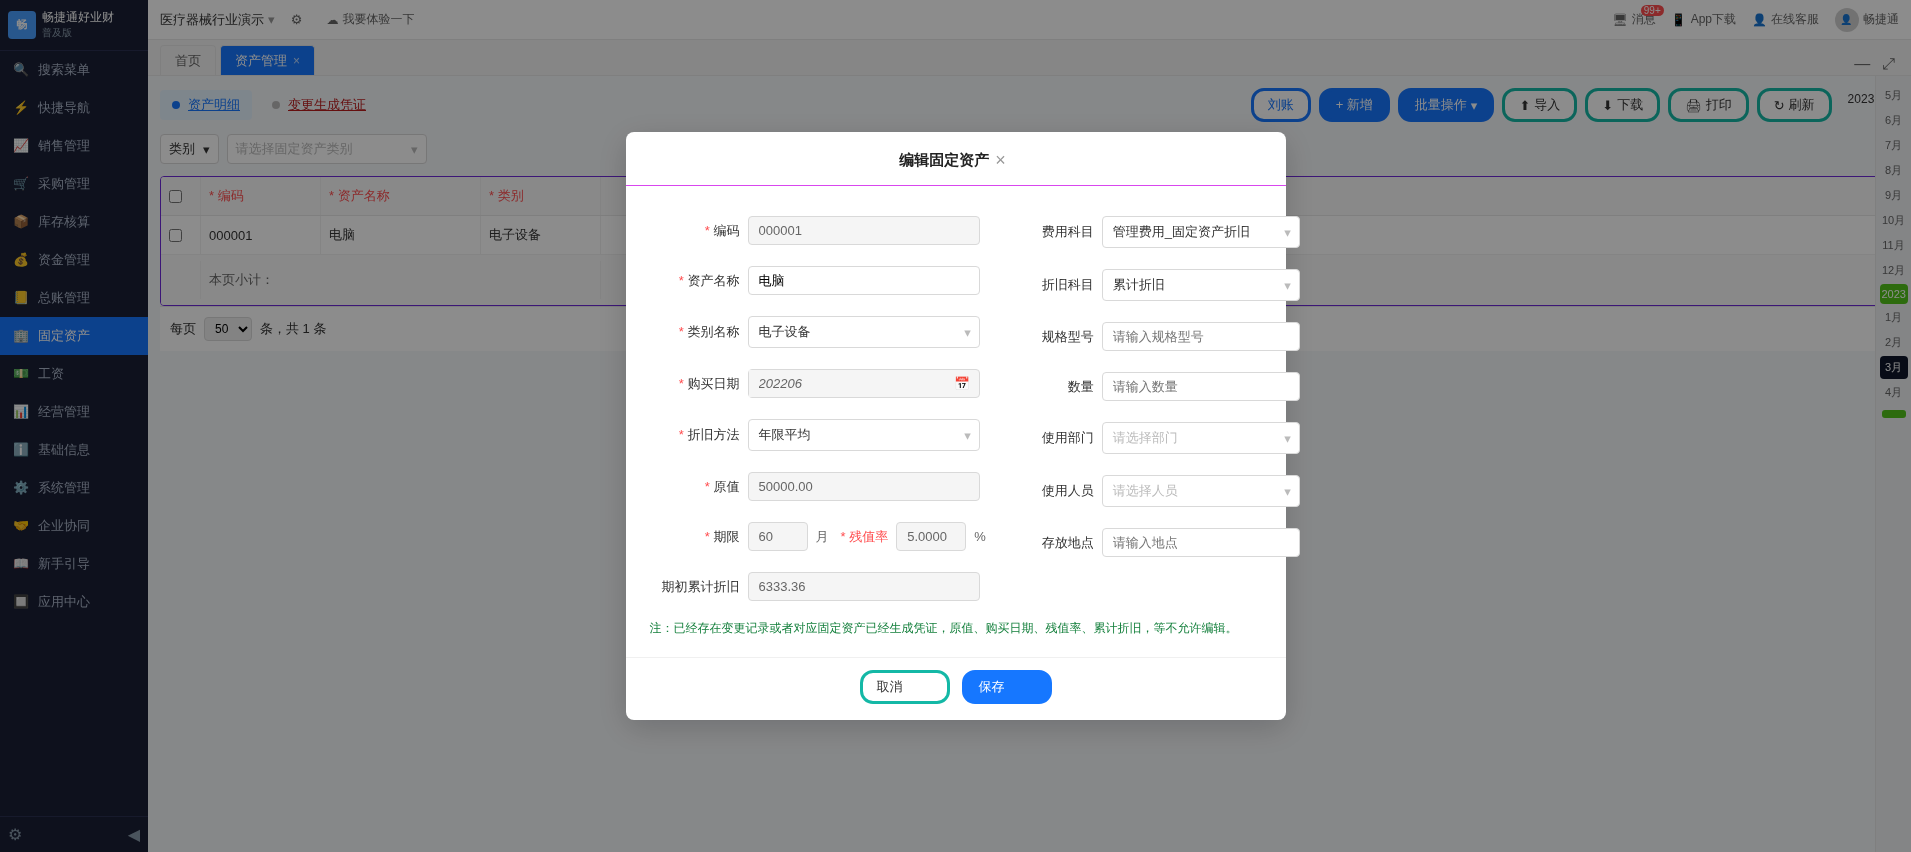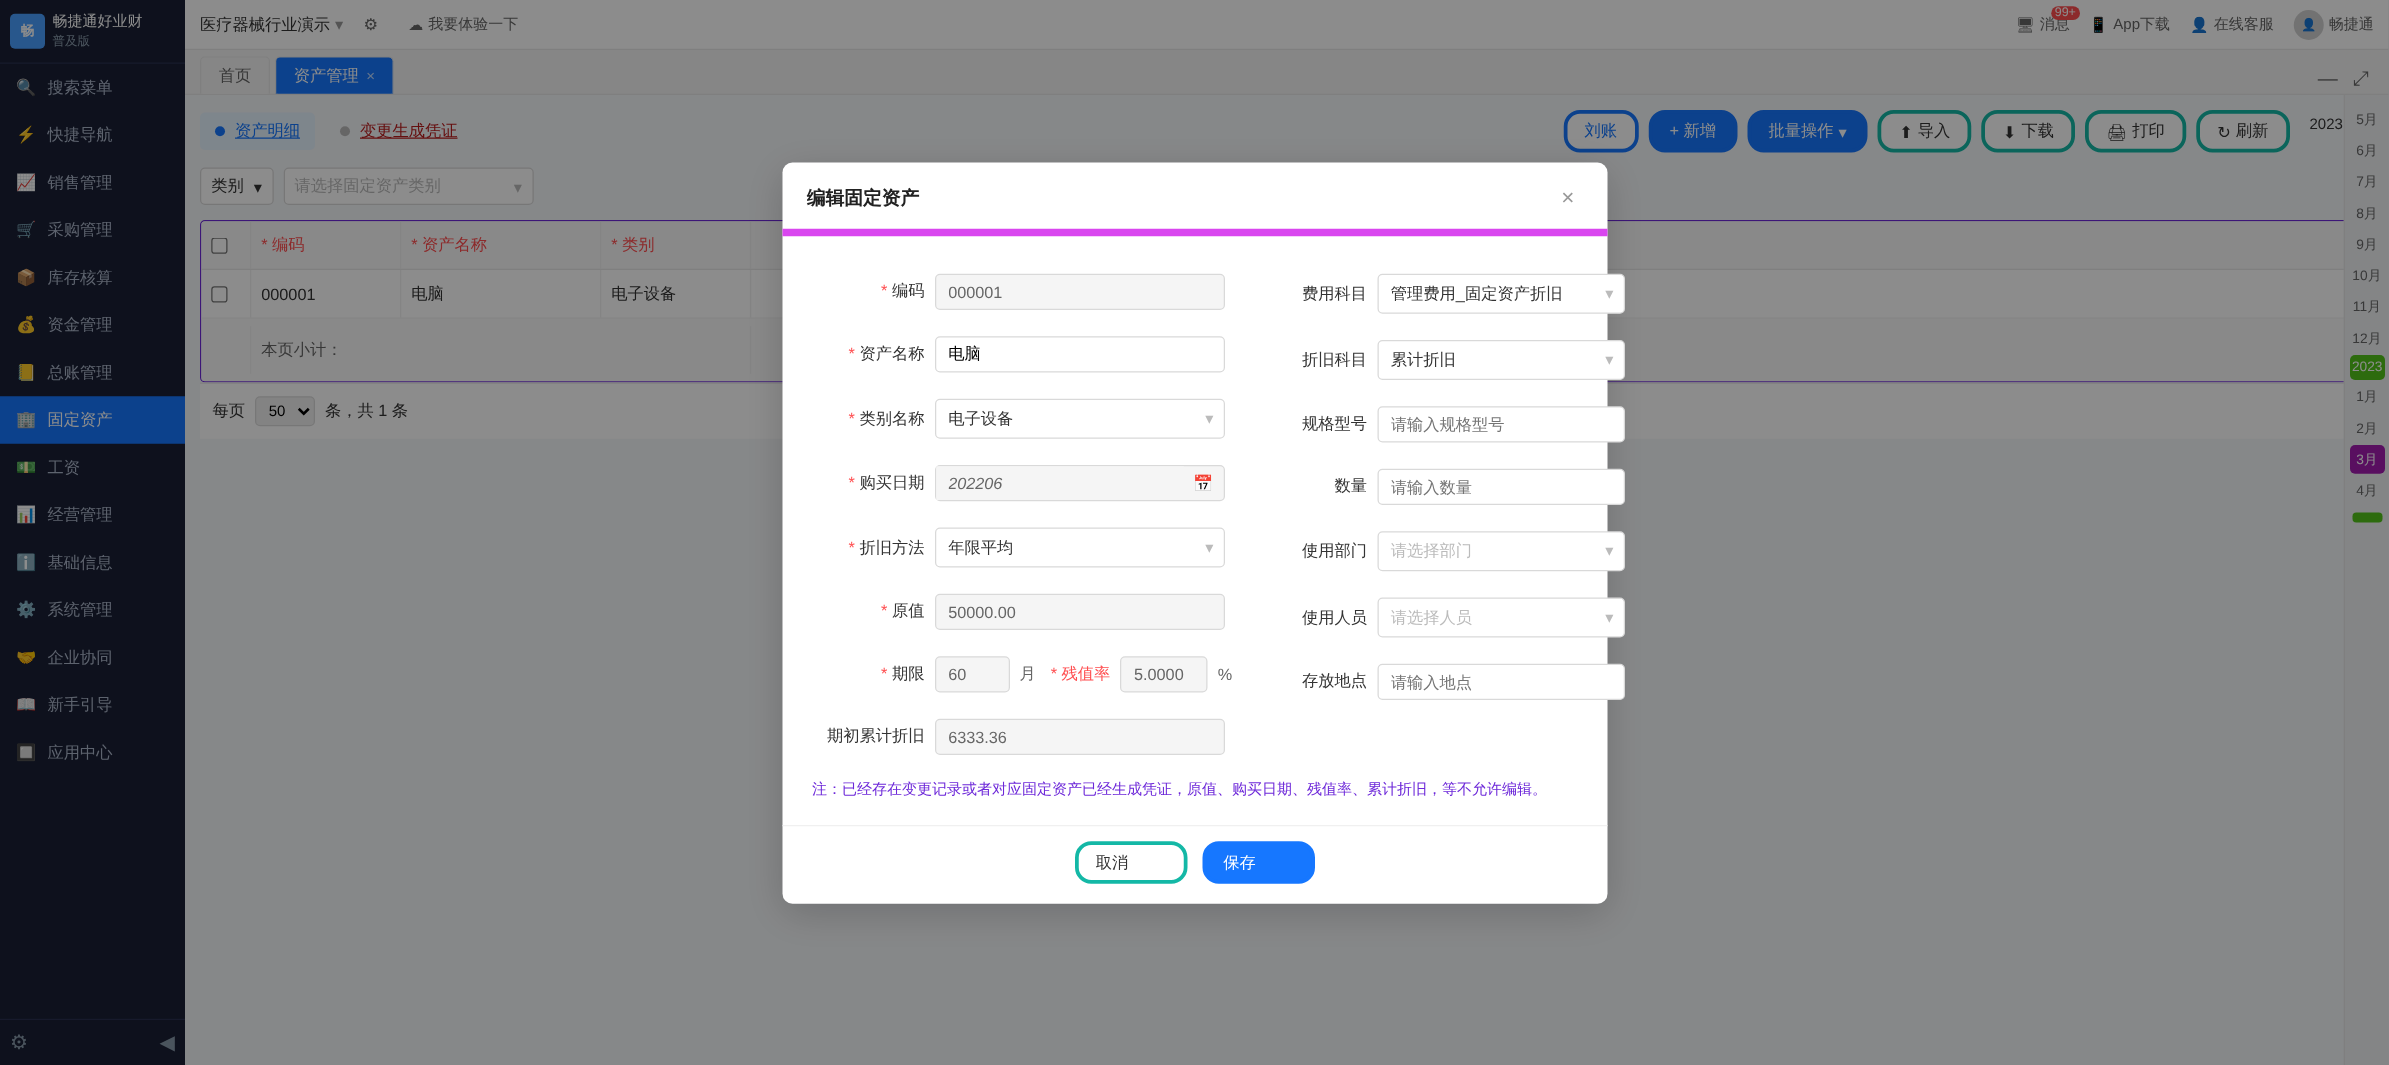--- a/index.html
+++ b/index.html
@@ -66,36 +66,36 @@
     .data-table { width: 100%; background: #fff; border-radius: 4px; overflow: hidden; border: 1px solid #6d28d9; }
     .table-header { display: grid; grid-template-columns: 40px 120px 160px 120px 120px 120px 120px 100px 100px 100px; background: #fafafa; border-bottom: 1px solid #e8e8e8; }
     .table-cell { padding: 10px 8px; font-size: 13px; color: #666; border-right: 1px solid #f0f0f0; display: flex; align-items: center; }
     .table-row-data { display: grid; grid-template-columns: 40px 120px 160px 120px 120px 120px 120px 100px 100px 100px; border-bottom: 1px solid #f0f0f0; background: #fff; }
     .table-row-data .table-cell { color: #333; }
     .table-subtotal { display: grid; grid-template-columns: 40px 120px 160px 120px 120px 120px 120px 100px 100px 100px; background: #fafafa; padding: 6px 0; }
 
     
     .month-nav { position: absolute; right: 0; top: 0; width: 36px; height: 100%; background: #f0f2f5; border-left: 1px solid #e8e8e8; display: flex; flex-direction: column; align-items: center; padding: 8px 0; gap: 2px; }
     .month-item { width: 28px; padding: 4px 2px; text-align: center; font-size: 11px; color: #666; cursor: pointer; border-radius: 2px; }
-    .month-item.active { background: #a21caf; color: #fff; border-radius: 4px; }
+    .month-item.active { background: #0f172a; color: #fff; border-radius: 4px; }
     .month-item.highlight { background: #52c41a; color: #fff; border-radius: 4px; }
 
     
     .pagination { display: flex; align-items: center; gap: 8px; padding: 10px; background: #fff; border-top: 1px solid #e8e8e8; }
     .pagination-select { padding: 3px 6px; border: 1px solid #d9d9d9; border-radius: 4px; font-size: 12px; }
 
     
     .modal-overlay { position: fixed; top: 0; left: 0; width: 100%; height: 100%; background: rgba(0,0,0,0.45); z-index: 1000; display: flex; align-items: center; justify-content: center; }
     .modal { background: #fff; border-radius: 8px; width: 660px; max-width: 95vw; box-shadow: 0 8px 32px rgba(0,0,0,0.18); }
-    .modal-header { display: flex; align-items: center; justify-content: space-between; padding: 16px 20px 12px; border-bottom: 6px solid #d946ef; }
+    .modal-header { display: flex; align-items: center; justify-content: center; padding: 16px 20px 12px; border-bottom: 1px solid #d946ef; }
     .modal-title { font-size: 15px; font-weight: 600; color: #222; }
     .modal-close { background: none; border: none; cursor: pointer; font-size: 18px; color: #999; padding: 2px 6px; }
     .modal-body { padding: 20px 24px; }
     .modal-footer { padding: 12px 20px 16px; display: flex; justify-content: center; gap: 12px; border-top: 1px solid #f0f0f0; }
-    .modal-note { font-size: 12px; color: #6d28d9; padding: 8px 0 0; }
+    .modal-note { font-size: 12px; color: #15803d; padding: 8px 0 0; }
     
     
     .form-grid { display: grid; grid-template-columns: 1fr 1fr; gap: 0; }
     .form-row { display: flex; align-items: center; padding: 10px 0; border-bottom: 1px solid transparent; }
     .form-label { width: 90px; text-align: right; color: #333; font-size: 13px; padding-right: 8px; flex-shrink: 0; }
     .form-label.required::before { content: '* '; color: #ff4d4f; }
     .form-input { flex: 1; padding: 6px 10px; border: 1px solid #d9d9d9; border-radius: 4px; font-size: 13px; outline: none; background: #fff; }
     .form-input.readonly { background: #f5f5f5; color: #666; }
     .form-input-group { flex: 1; display: flex; align-items: center; gap: 4px; }
     .form-select-wrapper { flex: 1; display: flex; align-items: center; border: 1px solid #d9d9d9; border-radius: 4px; background: #fff; }

